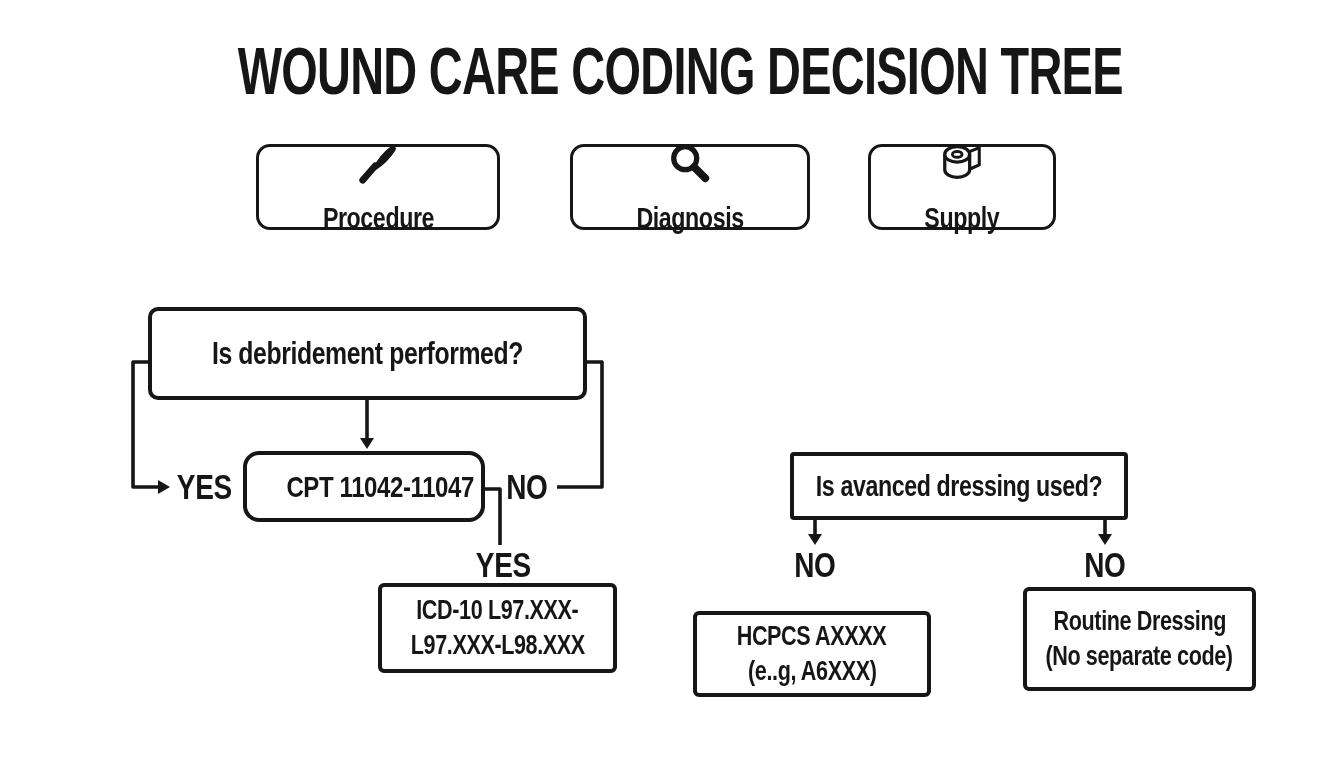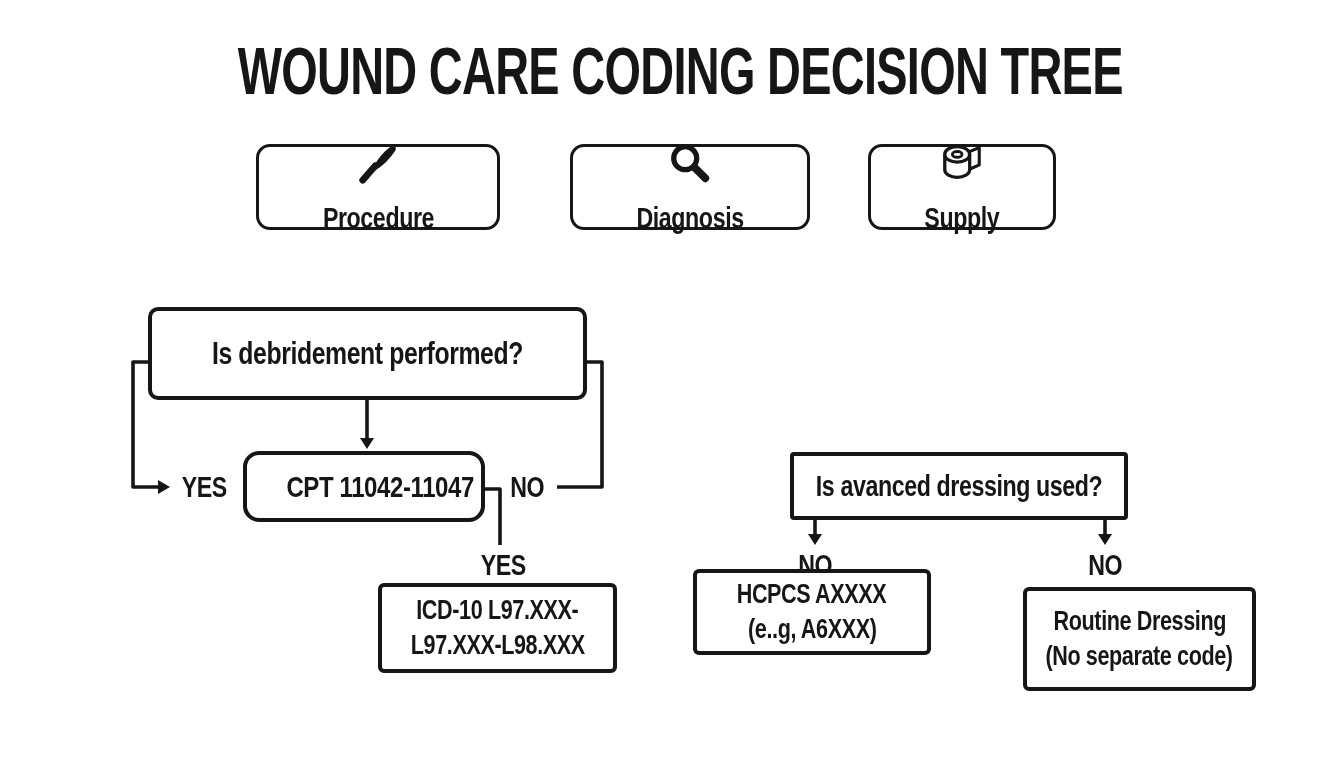--- a/index.html
+++ b/index.html
@@ -18,21 +18,21 @@
          border:4px solid #161616; border-radius:10px;
          display:flex; flex-direction:column; align-items:center; justify-content:center;
          text-align:center; }
   .legend { border-width:3.5px; border-radius:14px; gap:16px; }
   .legend .lbl { font-size:29px; }
   .node-q  { font-size:31px; }
   .node-s  { border-radius:6px; font-size:27px; line-height:1.28; }
   .cpt     { border-radius:16px; font-size:30px; }
 
   .edge-label { position:absolute; width:110px; text-align:center;
-                font-size:29px; line-height:32px; }
+                font-size:35px; line-height:32px; }
 
   .connectors { position:absolute; left:0; top:0; width:1344px; height:768px; }
   .connectors path { stroke:#161616; stroke-width:3.6; fill:none; stroke-linejoin:round; }
   .connectors polygon { fill:#161616; }
 
   .icon { width:46px; height:46px; flex:0 0 auto; }
   .icon * { stroke:#161616; }
 </style>
 </head>
 <body>
@@ -117,21 +117,21 @@
   </div>
 
   <div class="edge-label" style="left:760px; top:549px;">
     <span class="cond">NO</span>
   </div>
 
   <div class="edge-label" style="left:1050px; top:549px;">
     <span class="cond">NO</span>
   </div>
 
-  <div class="box node-s" style="left:693px; top:569px; width:238px; height:86px;">
+  <div class="box node-s" style="left:693px; top:611px; width:238px; height:86px;">
     <span class="cond">HCPCS AXXXX</span>
     <span class="cond">(e..g, A6XXX)</span>
   </div>
 
   <div class="box node-s" style="left:989px; top:587px; width:233px; height:104px;margin-left:34px;">
     <span class="cond">Routine Dressing</span>
     <span class="cond">(No separate code)</span>
   </div>
 
 </div>

